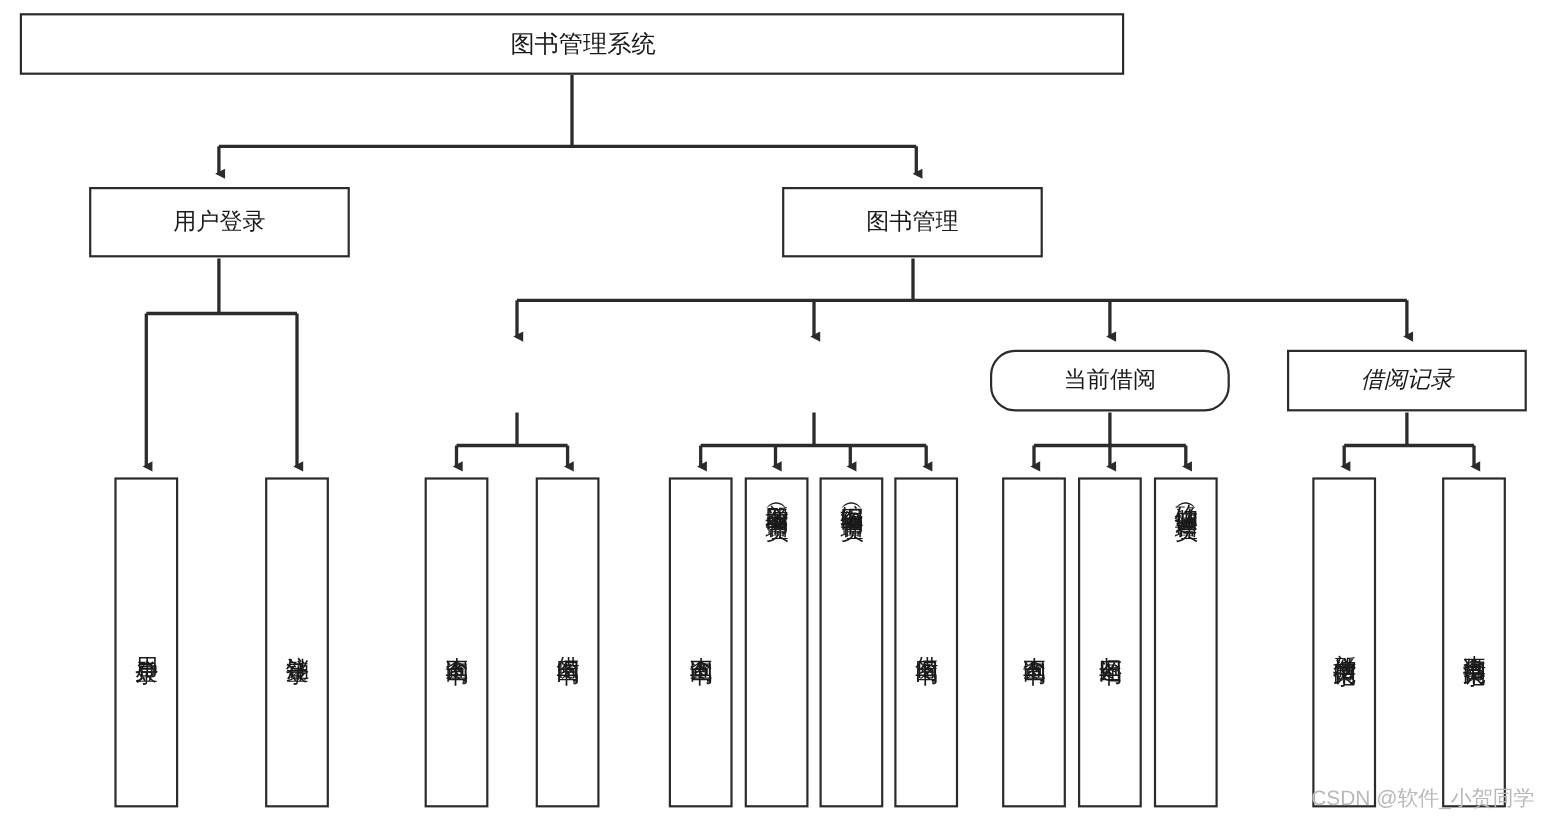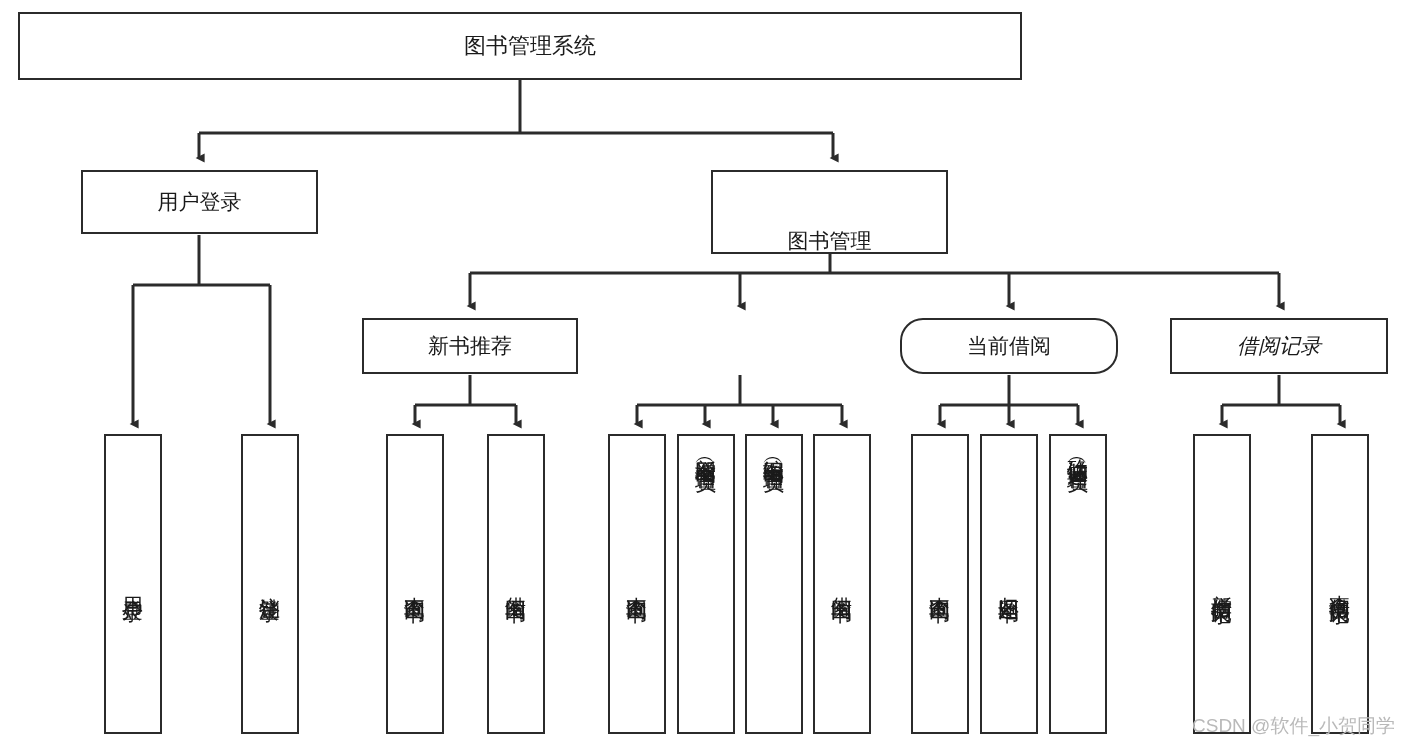--- a/index.html
+++ b/index.html
@@ -116,34 +116,31 @@
       <path d="M1009,405 L1009,424" marker-end="url(#arrow)"></path>
       <path d="M1078,405 L1078,424" marker-end="url(#arrow)"></path>
 
       <path d="M1279,375 L1279,405"></path>
       <path d="M1222,405 L1340,405"></path>
       <path d="M1222,405 L1222,424" marker-end="url(#arrow)"></path>
       <path d="M1340,405 L1340,424" marker-end="url(#arrow)"></path>
     </g>
   </svg>
 
-  <div class="node node-root" style="left:18px; top:12px; width:1004px; height:68px;padding-left:20px;">
+  <div class="node node-root" style="left:18px; top:12px; width:1004px; height:56px;padding-left:20px;">
     <span class="lbl">图书管理系统</span>
   </div>
 
   <div class="node node-l2" style="left:81px; top:170px; width:237px; height:64px;">
     <span class="lbl">用户登录</span>
   </div>
-  <div class="node node-l2" style="left:711px; top:170px; width:237px; height:84px;align-items:flex-end;">
+  <div class="node node-l2" style="left:711px; top:170px; width:237px; height:64px;">
     <span class="lbl">图书管理</span>
   </div>
 
-  <div class="node node-l3" style="left:362px; top:318px; width:216px; height:56px;">
-    <span class="lbl">新书推荐</span>
-  </div>
   <div class="node node-l3" style="left:900px; top:318px; width:218px; height:56px;border-radius:23px;">
     <span class="lbl">当前借阅</span>
   </div>
   <div class="node node-l3" style="left:1170px; top:318px; width:218px; height:56px;font-style:italic;">
     <span class="lbl">借阅记录</span>
   </div>
 
   <div class="node node-leaf vcenter" style="left:104px; top:434px; width:58px; height:300px;">
     <span class="lbl">用户登录</span>
   </div>

